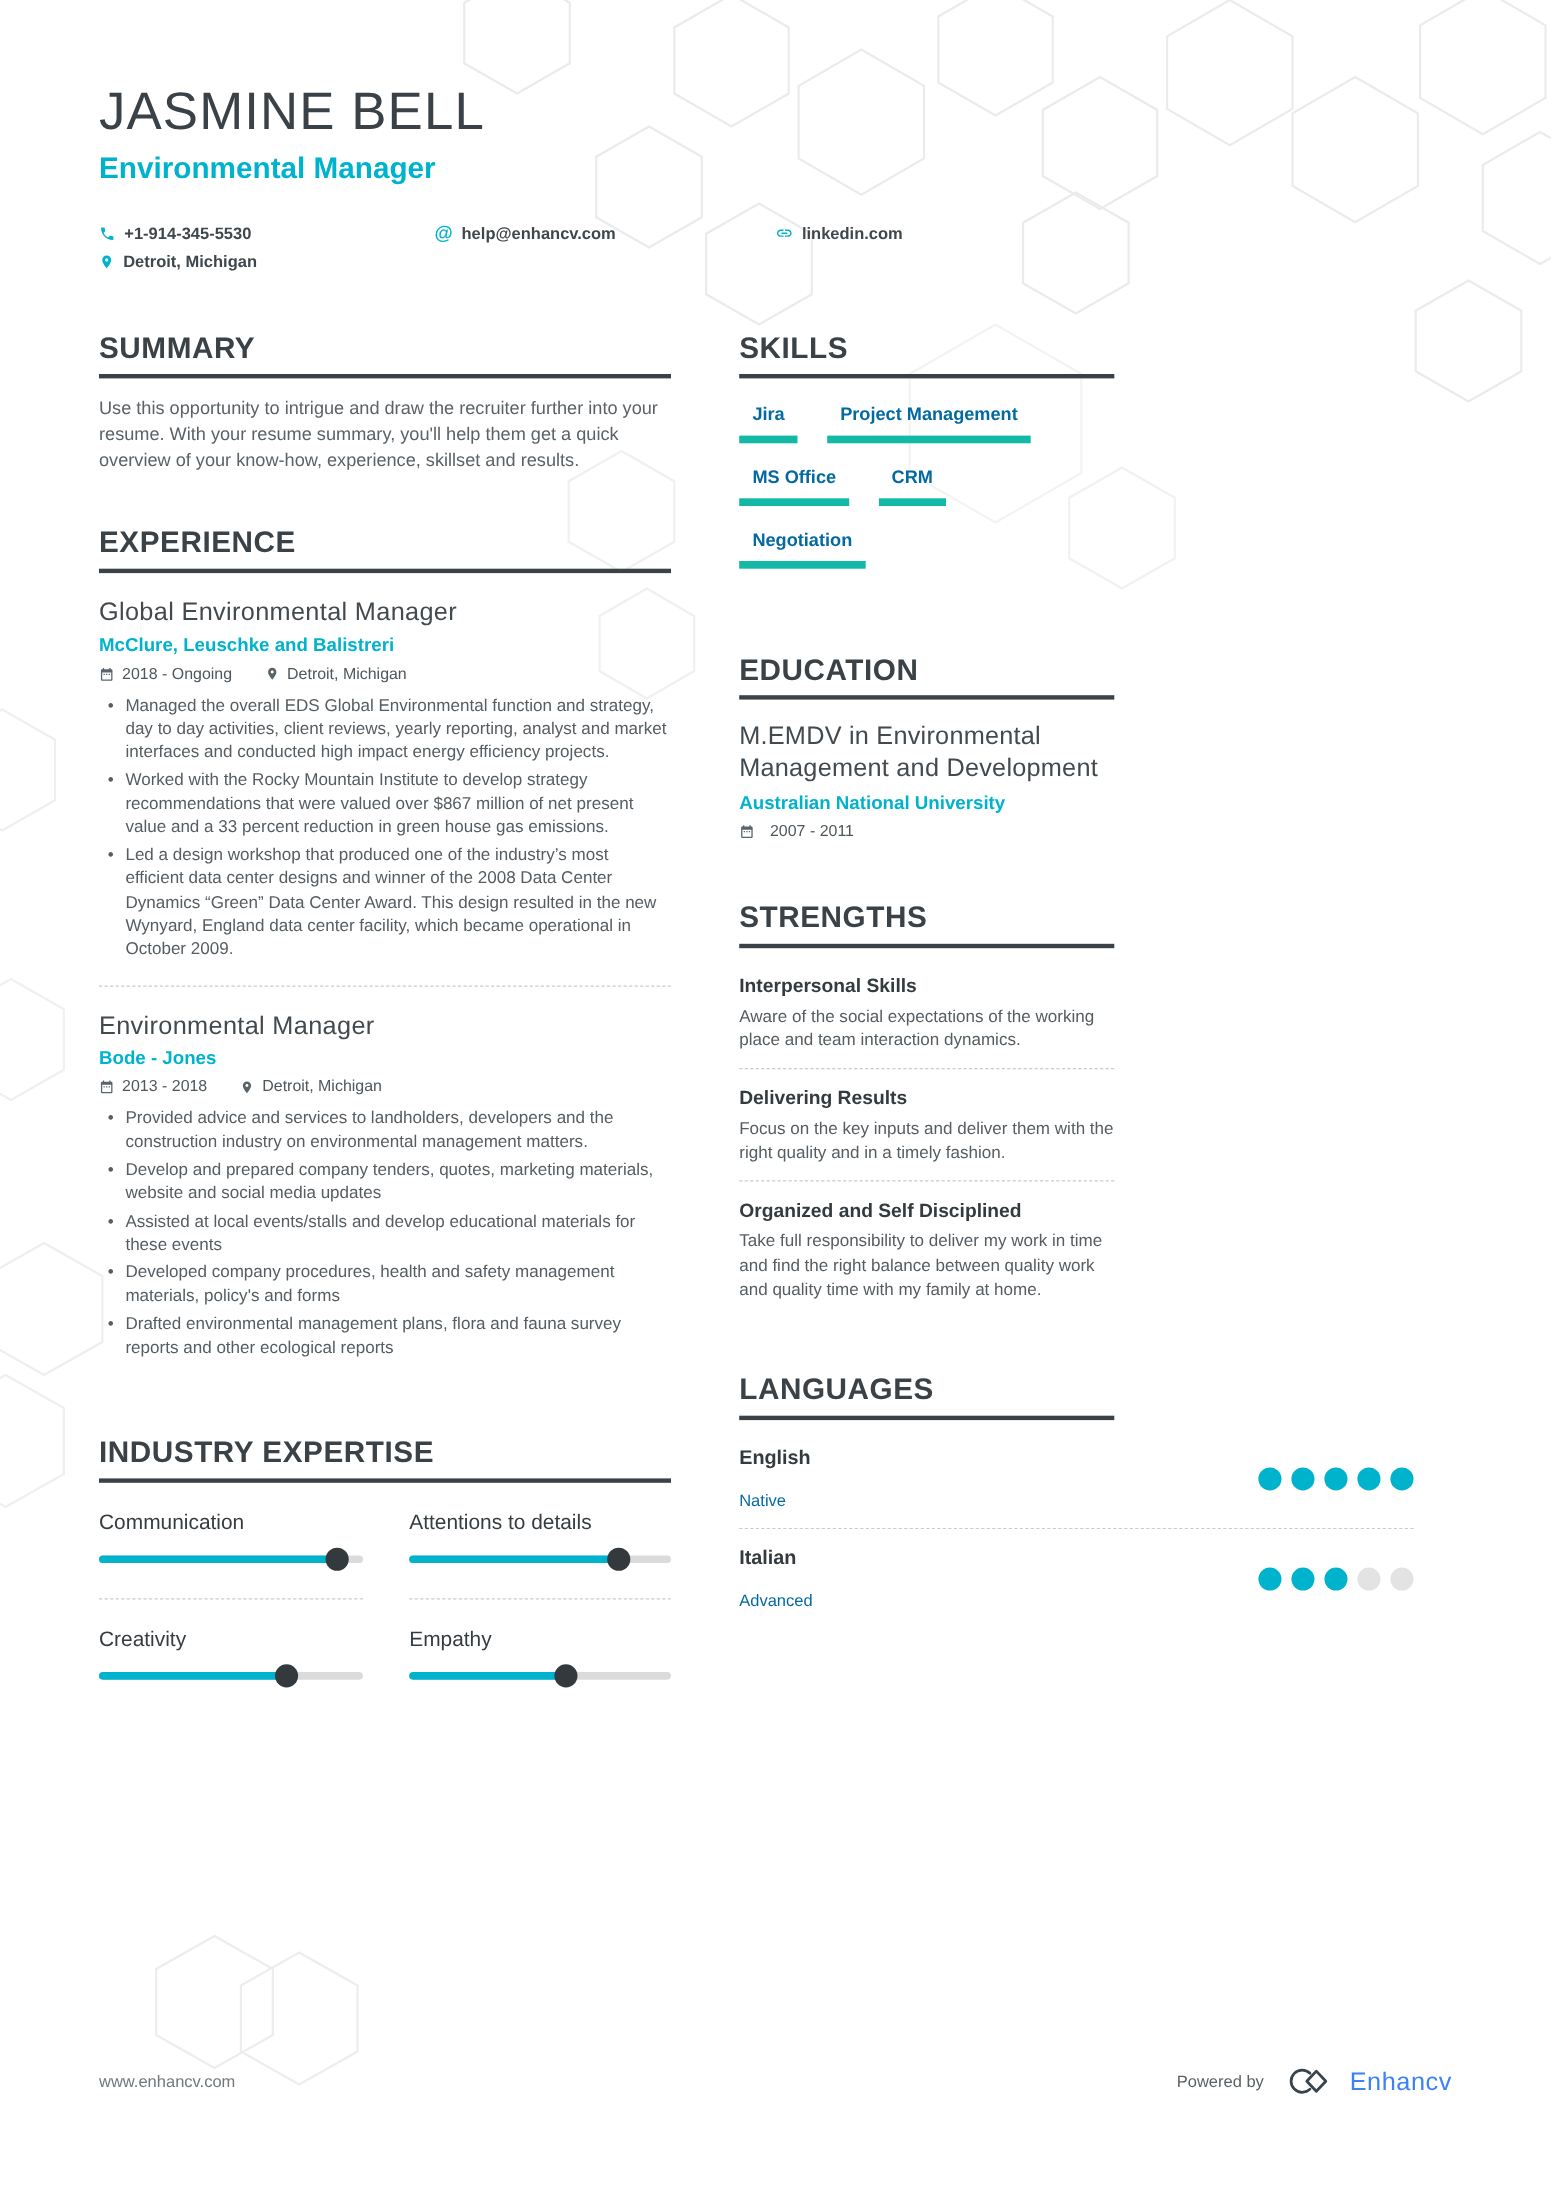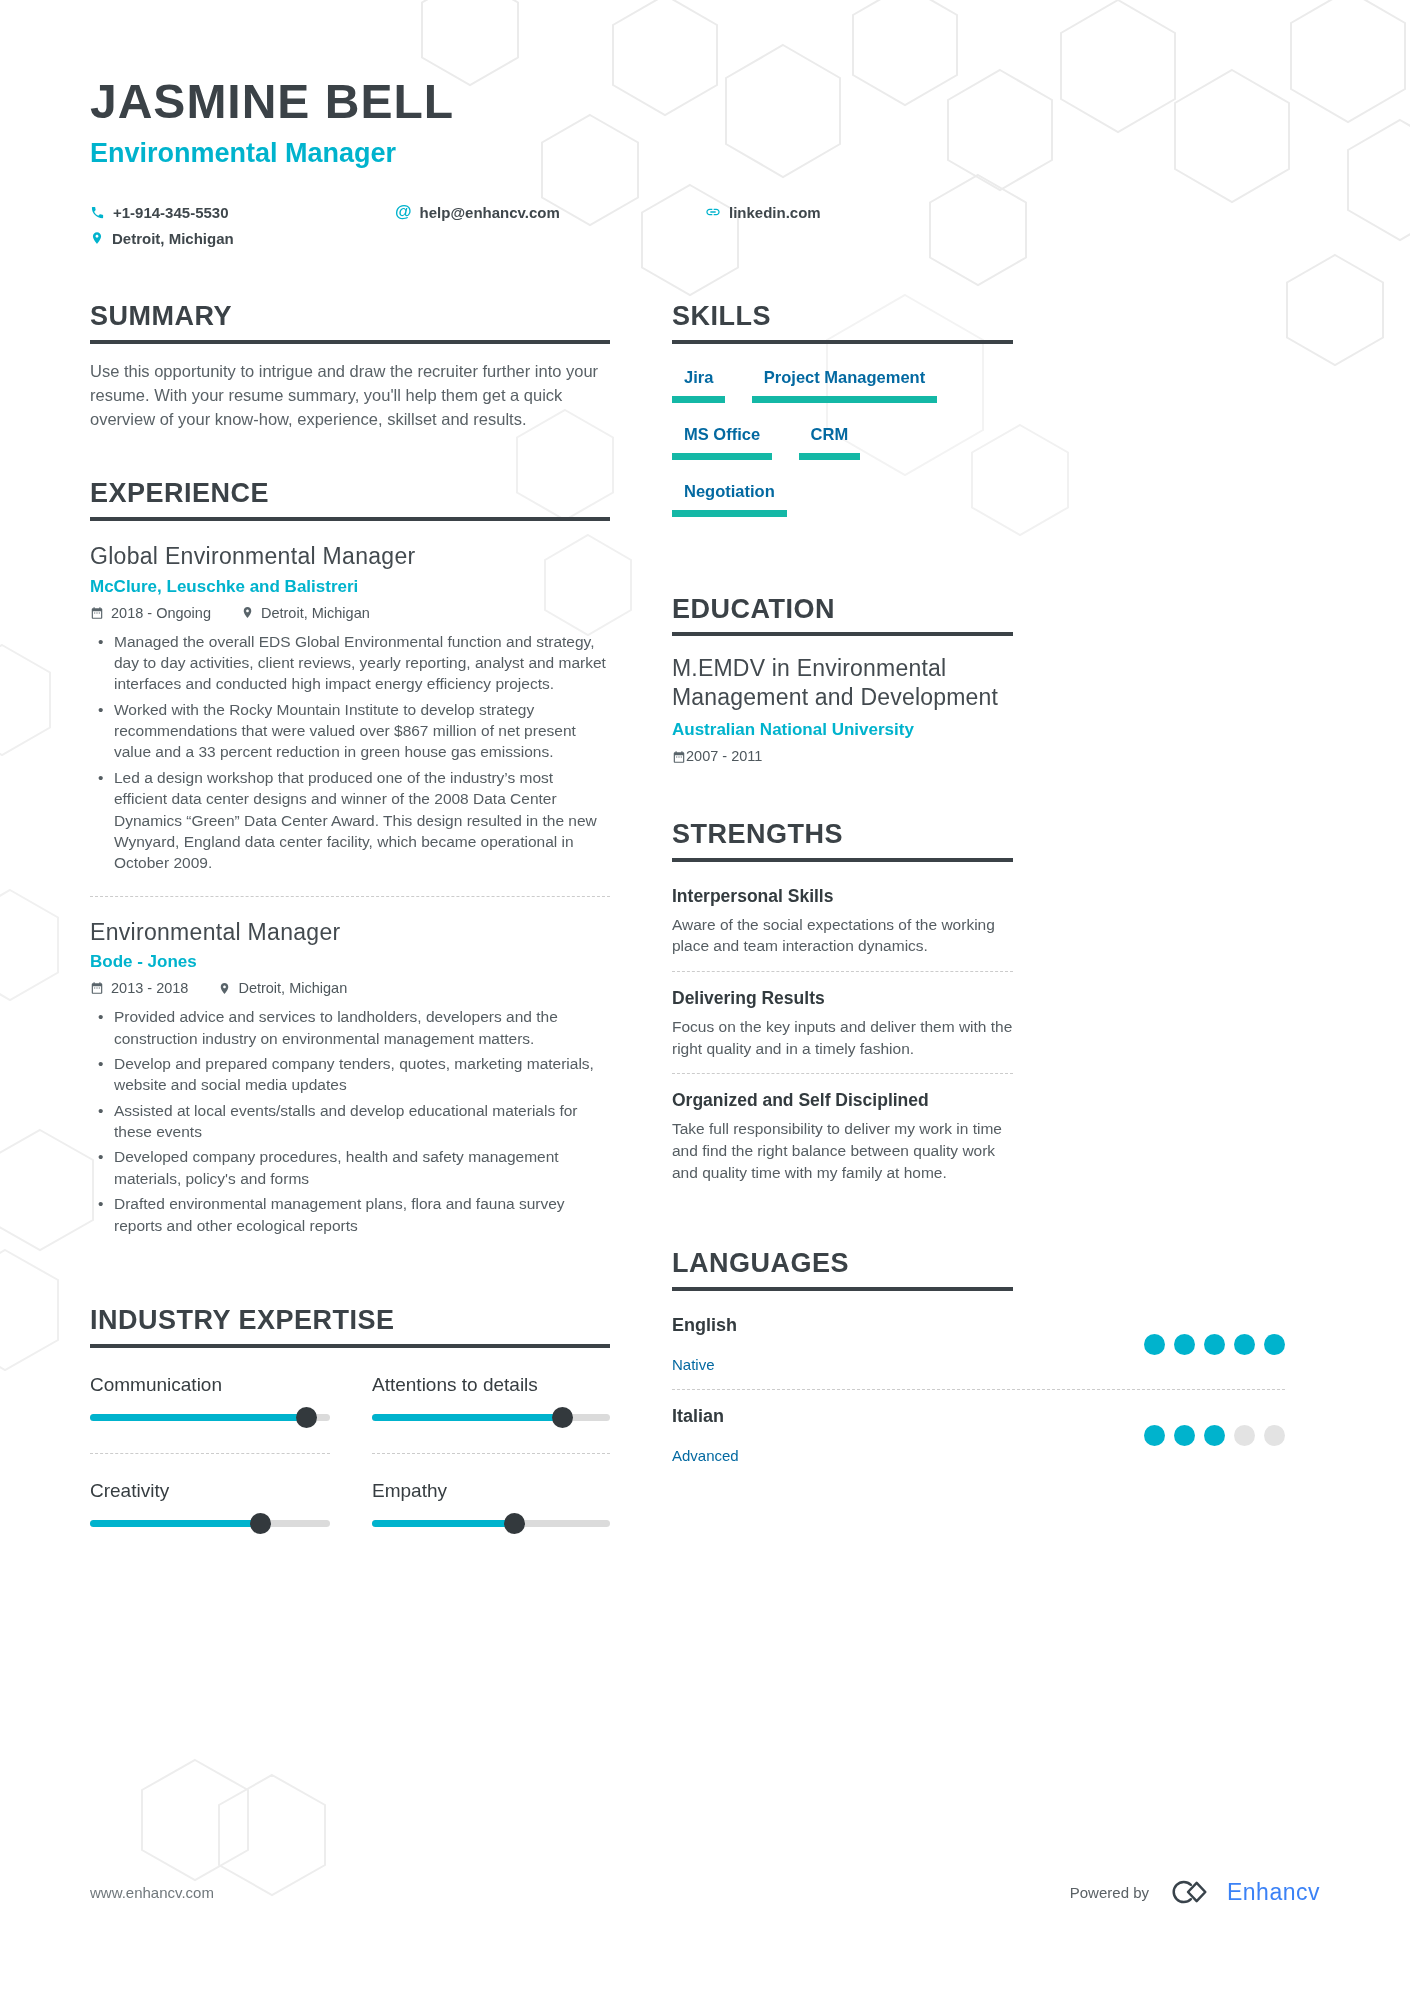--- a/index.html
+++ b/index.html
@@ -7,21 +7,21 @@
     position:relative;
     width:1410px;height:1995px;
     background:#ffffff;
     font-family:"Liberation Sans","DejaVu Sans",sans-serif;
     overflow:hidden;
   }
   .hexbg{position:absolute;inset:0;pointer-events:none;}
 
   
   .header{position:absolute;left:90px;top:78px;width:1240px;}
-  .name{font-size:48px;font-weight:700;letter-spacing:1px;color:#3b4247;line-height:1;}
+  .name{font-size:48px;font-weight:400;letter-spacing:1px;color:#3b4247;line-height:1;}
   .role{font-size:27px;font-weight:700;color:#00b3cd;margin-top:14px;line-height:1;}
   .contact{margin-top:32px;font-size:15px;font-weight:600;color:#3f474c;}
   .contact-row{display:flex;align-items:center;height:26px;}
   .citem{display:flex;align-items:center;gap:8px;}
   .citem .cicon{display:flex;align-items:center;color:#00b3cd;}
   .citem.phone{width:305px;}
   .citem.email{width:310px;}
   .at-glyph{color:#00b3cd;font-size:17px;font-weight:700;}
 
   
@@ -66,21 +66,21 @@
   .skills-wrap{margin-top:24px;}
   .skill{
     display:inline-block;font-size:16.5px;font-weight:700;color:#0369a1;
     padding:0 12px 9px 12px;border-bottom:7px solid #14b8a6;
     margin:0 22px 22px 0;
   }
 
   
   .edu-degree{margin-top:18px;font-size:23px;font-weight:400;color:#434a4f;line-height:1.25;letter-spacing:.2px;}
   .edu-school{font-size:17px;font-weight:700;color:#00b3cd;margin-top:8px;}
-  .edu-dates{display:flex;align-items:flex-end;gap:0;margin-top:8px;font-size:14.5px;color:#4e575c;}
+  .edu-dates{display:flex;align-items:center;gap:14px;margin-top:8px;font-size:14.5px;color:#4e575c;}
   .edu-dates .micon{display:flex;align-items:center;color:#59646a;}
 
   
   .strength{padding:16px 0 14px 0;}
   .strength + .strength{border-top:1px dashed #cccccc;}
   .strengths-wrap{margin-top:8px;}
   .str-title{font-size:17.5px;font-weight:700;color:#333b3f;}
   .str-text{margin-top:7px;font-size:15.5px;line-height:1.4;color:#555d62;}
 
   

